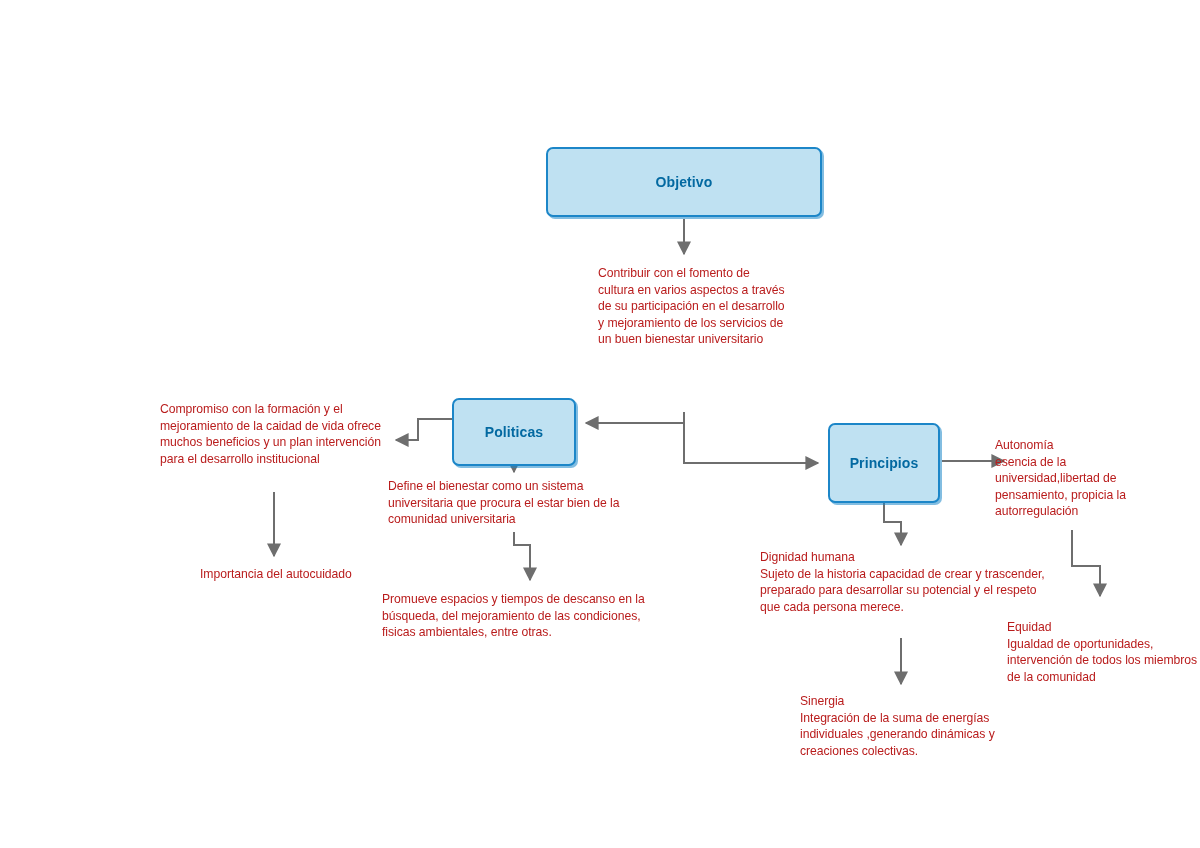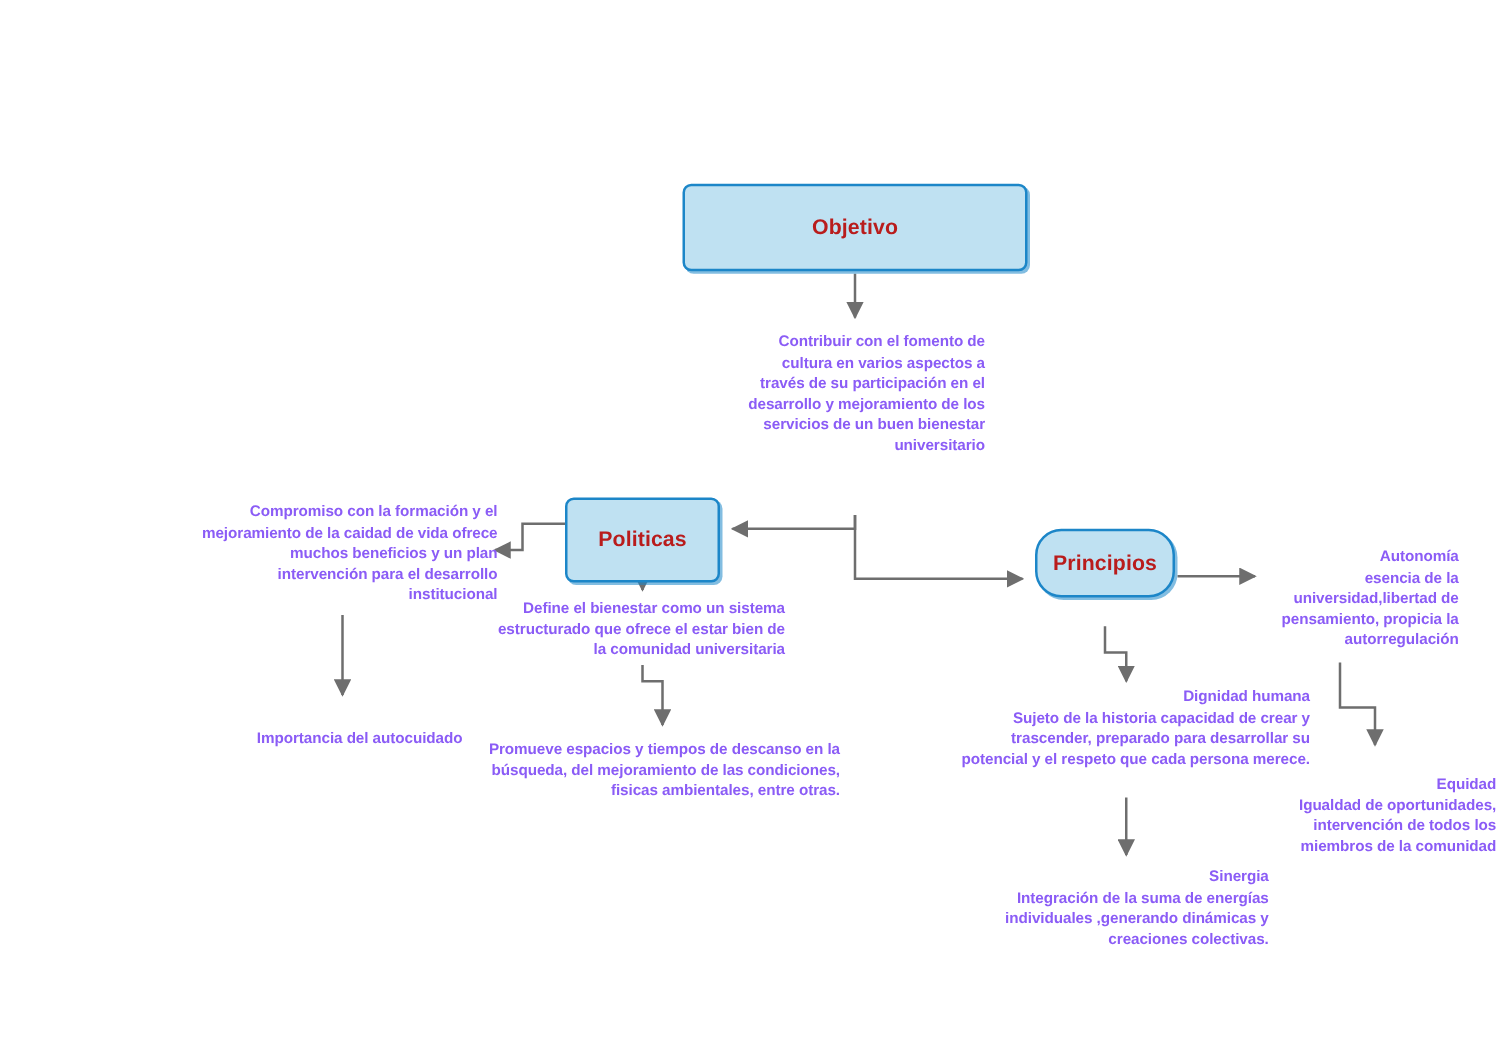--- a/index.html
+++ b/index.html
@@ -31,32 +31,32 @@
     box-sizing: border-box;
     background: #bfe1f2;
     border: 2px solid #1c86c8;
     border-radius: 7px;
     display: flex;
     align-items: center;
     justify-content: center;
     box-shadow: 2px 2px 0 0 rgba(28,134,200,0.55);
   }
   .node .node-label {
-    font-size: 17px;
+    font-size: 14px;
     font-weight: bold;
-    color: #b91c1c;
+    color: #0369a1;
     text-align: center;
     letter-spacing: 0.1px;
   }
   .textblock {
     position: absolute;
     font-size: 12.2px;
-    font-weight: bold;
-    color: #8b5cf6;
-    text-align: right;
+    font-weight: normal;
+    color: #b91c1c;
+    text-align: left;
     line-height: 16.6px;
     letter-spacing: -0.05px;
   }
   .textblock .tb-title {
     display: block;
   }
   .textblock .tb-body {
     display: block;
   }
 </style>
@@ -95,38 +95,38 @@
   </svg>
 
   <div class="node" style="left:546px; top:147px; width:276px; height:70px;">
     <span class="node-label">Objetivo</span>
   </div>
 
   <div class="node" style="left:452px; top:398px; width:124px; height:68px;">
     <span class="node-label">Politicas</span>
   </div>
 
-  <div class="node" style="left:828px; top:423px; width:112px; height:55px;border-radius:21px;">
+  <div class="node" style="left:828px; top:423px; width:112px; height:80px;">
     <span class="node-label">Principios</span>
   </div>
 
   <div class="textblock" style="left:598px; top:265px; width:190px;">
     <span class="tb-body">Contribuir con el fomento de cultura en varios aspectos a través de su participación en el desarrollo y mejoramiento de los servicios de un buen bienestar universitario</span>
   </div>
 
   <div class="textblock" style="left:160px; top:401px; width:238px;">
     <span class="tb-body">Compromiso con la formación y el mejoramiento de la caidad de vida ofrece muchos beneficios y un plan intervención para el desarrollo institucional</span>
   </div>
 
-  <div class="textblock" style="left:200px; top:566px; width:170px;margin-top:16px;">
+  <div class="textblock" style="left:200px; top:566px; width:170px;">
     <span class="tb-body">Importancia del autocuidado</span>
   </div>
 
   <div class="textblock" style="left:388px; top:478px; width:240px;">
-    <span class="tb-body">Define el bienestar como un sistema estructurado que ofrece el estar bien de la comunidad universitaria</span>
+    <span class="tb-body">Define el bienestar como un sistema universitaria que procura el estar bien de la comunidad universitaria</span>
   </div>
 
   <div class="textblock" style="left:382px; top:591px; width:290px;">
     <span class="tb-body">Promueve espacios y tiempos de descanso en la búsqueda, del mejoramiento de las condiciones, fisicas ambientales, entre otras.</span>
   </div>
 
   <div class="textblock" style="left:995px; top:437px; width:172px;">
     <span class="tb-title">Autonomía</span>
     <span class="tb-body">esencia de la universidad,libertad de pensamiento, propicia la autorregulación</span>
   </div>

